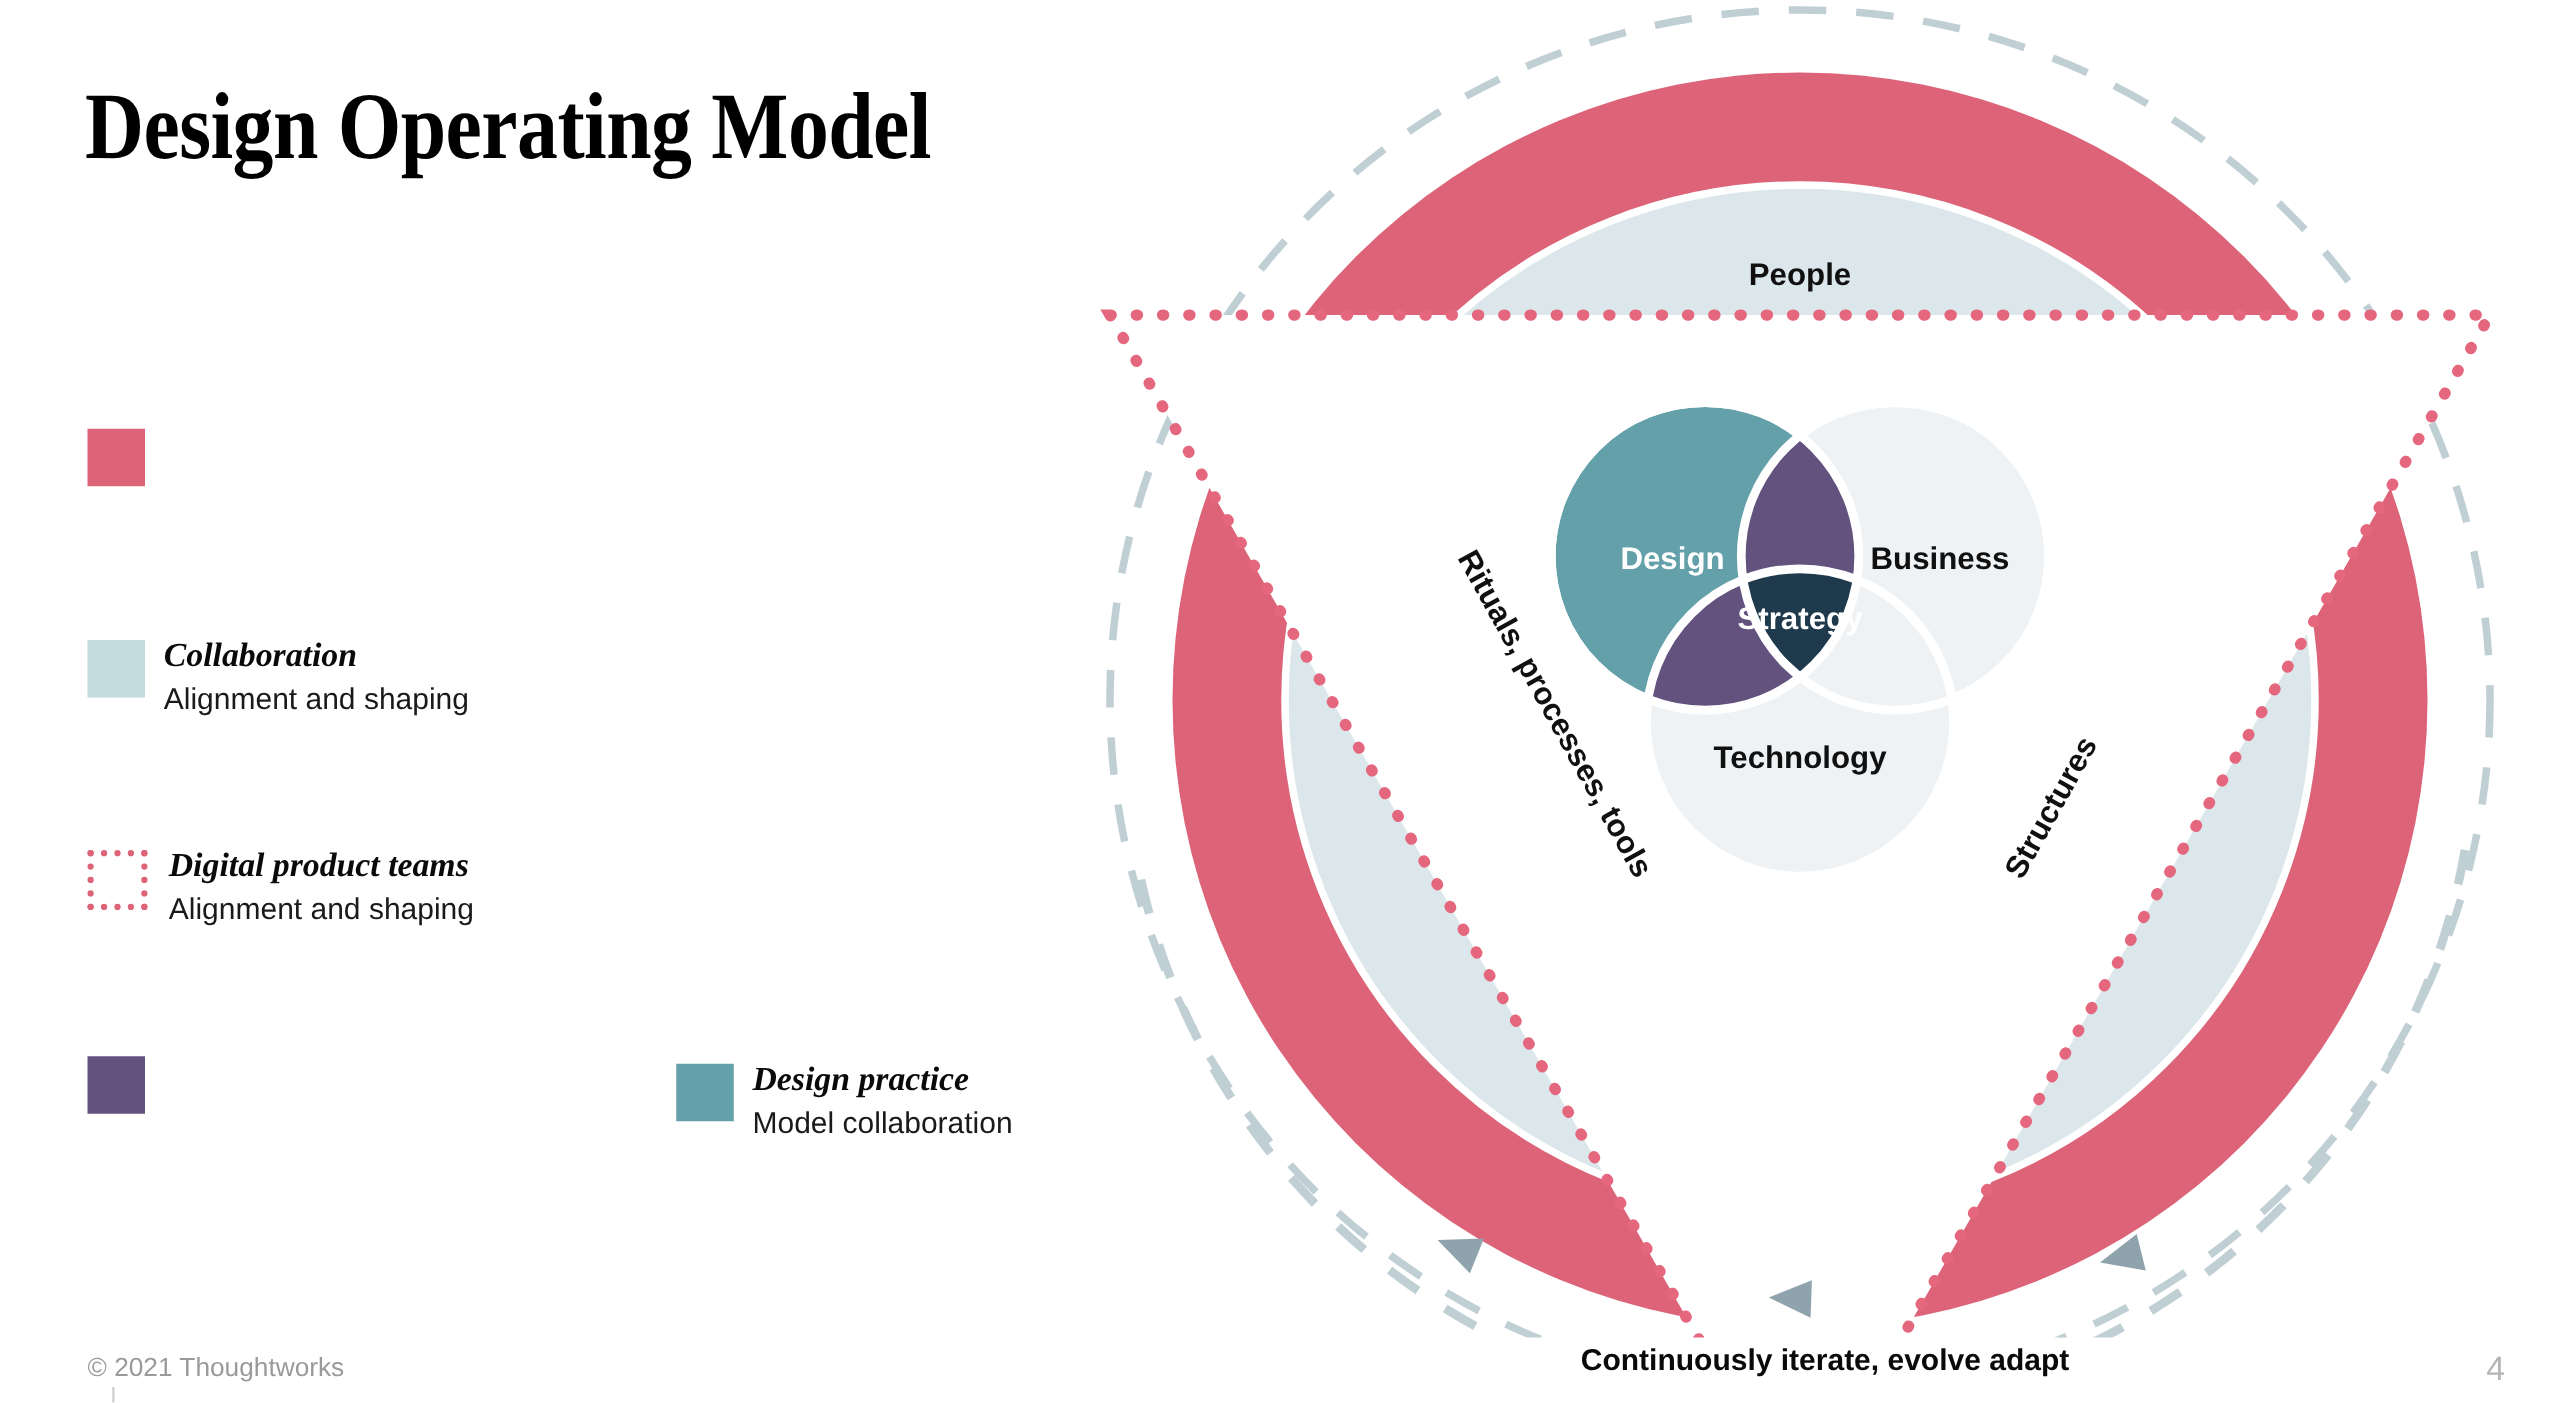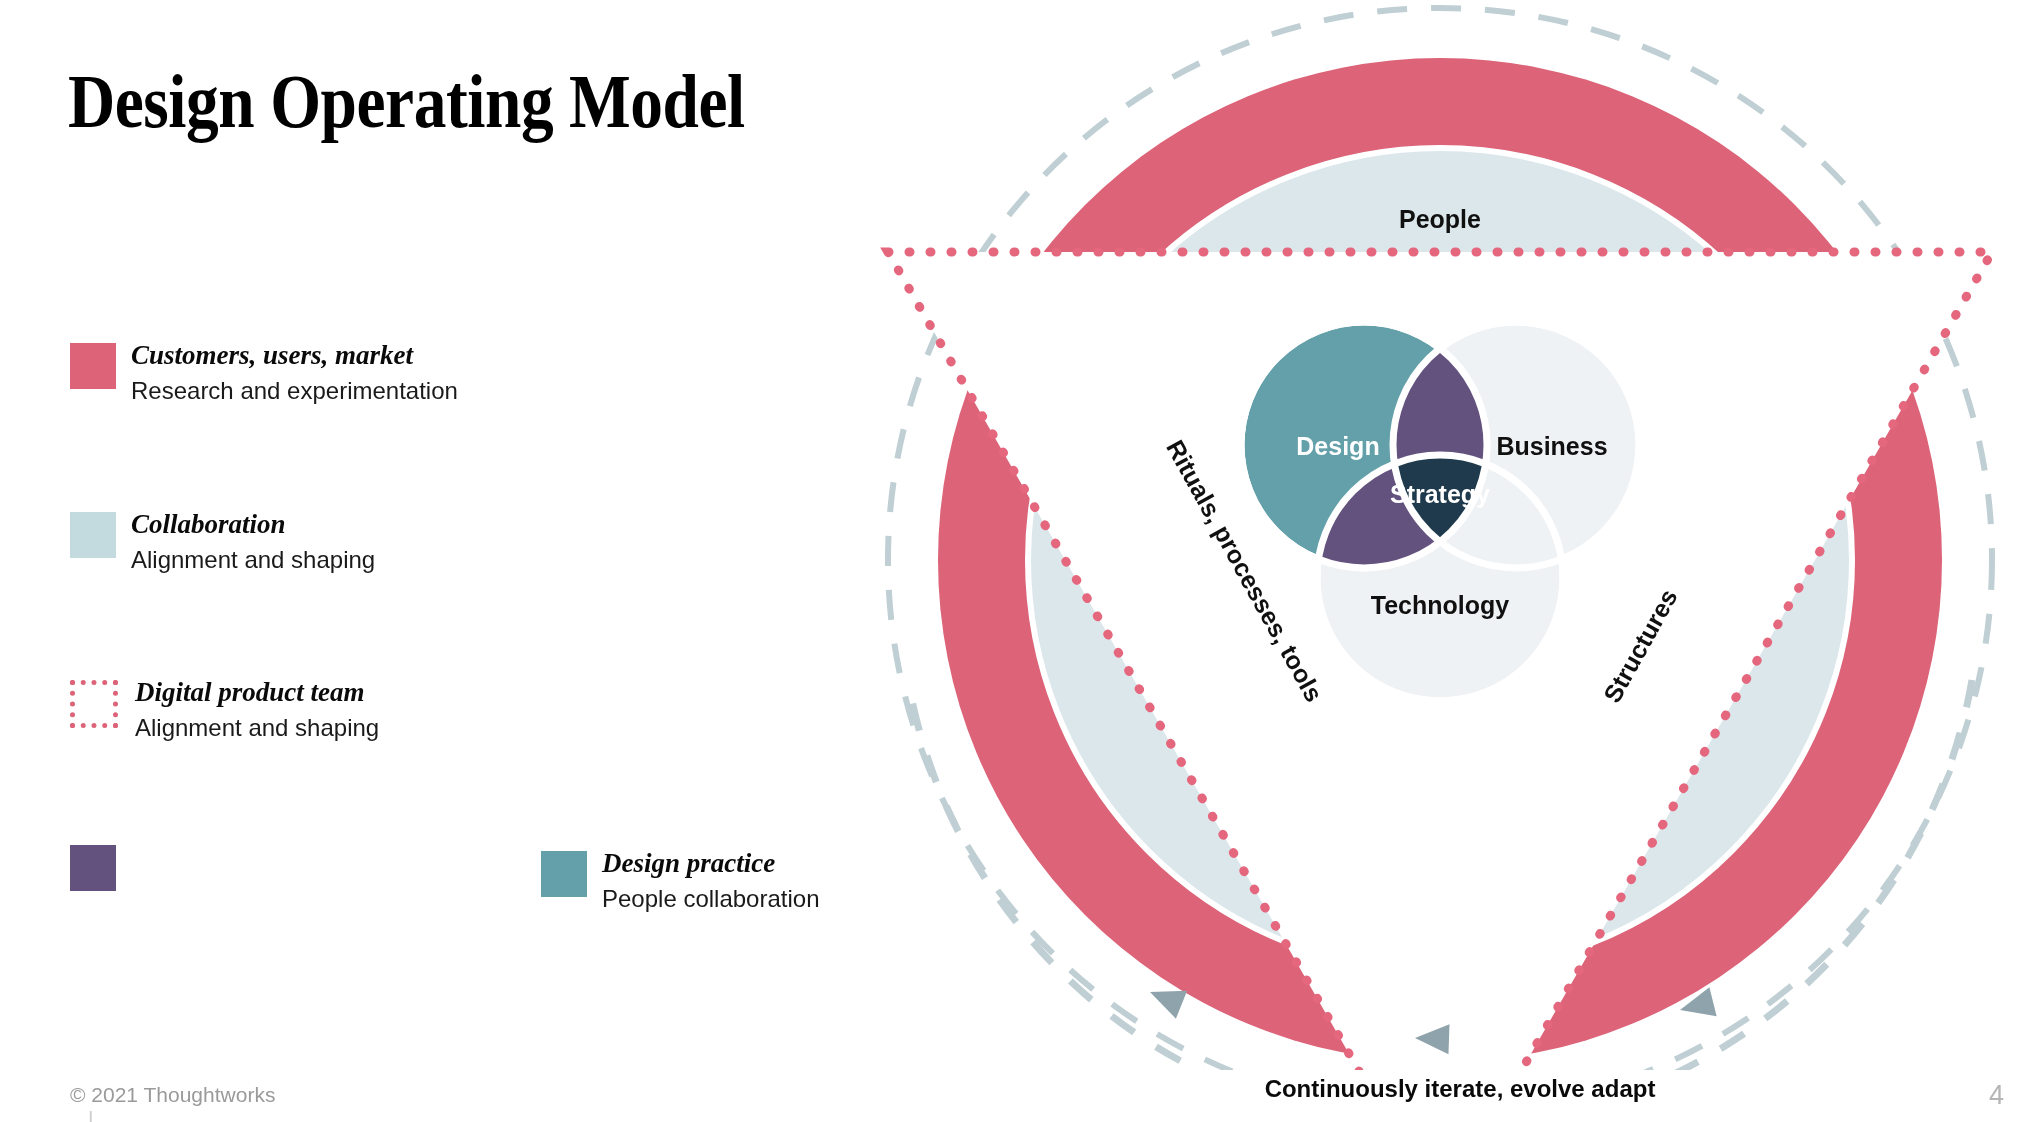--- a/index.html
+++ b/index.html
@@ -146,51 +146,47 @@
 </style>
 </head>
 <body>
 
 <div id="slide-title">Design Operating Model</div>
 
 <div id="legend">
 
   <div class="legend-item" id="legend-item-0">
     <div class="legend-swatch" style="background:#DC6378;"></div>
-    <div class="legend-text">
-      <div class="legend-title">Customers, users, market</div>
-      <div class="legend-desc">Research and experimentation</div>
-    </div>
   </div>
 
   <div class="legend-item" id="legend-item-1">
     <div class="legend-swatch" style="background:#C3DADF;"></div>
     <div class="legend-text">
       <div class="legend-title">Collaboration</div>
       <div class="legend-desc">Alignment and shaping</div>
     </div>
   </div>
 
   <div class="legend-item" id="legend-item-2">
     <div class="legend-swatch dotted"></div>
     <div class="legend-text" style="margin-left:2px;">
-      <div class="legend-title">Digital product team</div>
+      <div class="legend-title">Digital product teams</div>
       <div class="legend-desc">Alignment and shaping</div>
     </div>
   </div>
 
   <div class="legend-item" id="legend-item-3">
     <div class="legend-swatch" style="background:#63527E;"></div>
   </div>
 
   <div class="legend-item" id="legend-item-4">
     <div class="legend-swatch" style="background:#64A0AA;"></div>
     <div class="legend-text">
       <div class="legend-title">Design practice</div>
-      <div class="legend-desc">People collaboration</div>
+      <div class="legend-desc">Model collaboration</div>
     </div>
   </div>
 
 </div>
 
 <div id="diagram">
   <svg width="1160" height="1080" viewBox="0 0 1160 1080" xmlns="http://www.w3.org/2000/svg">
     <defs>
 
       <clipPath id="clip-design">

